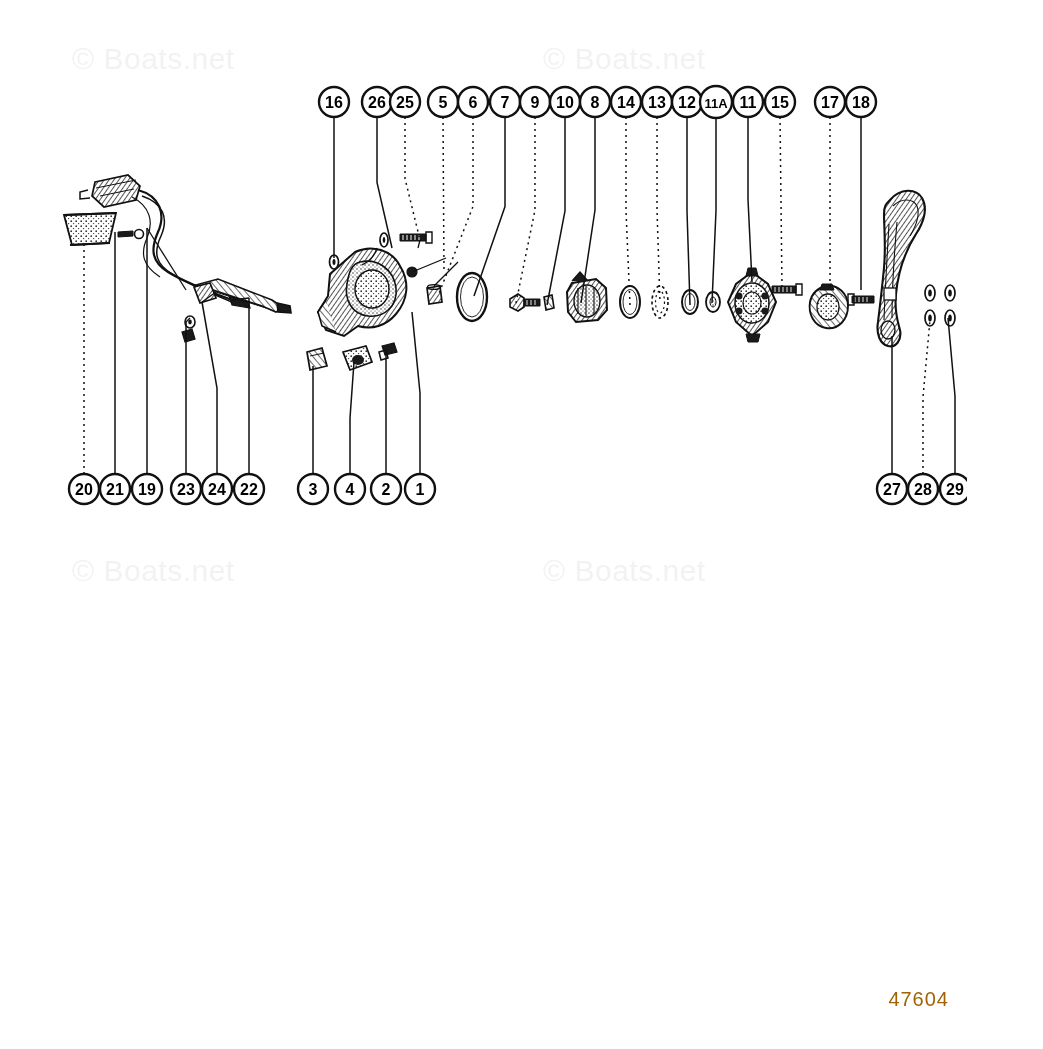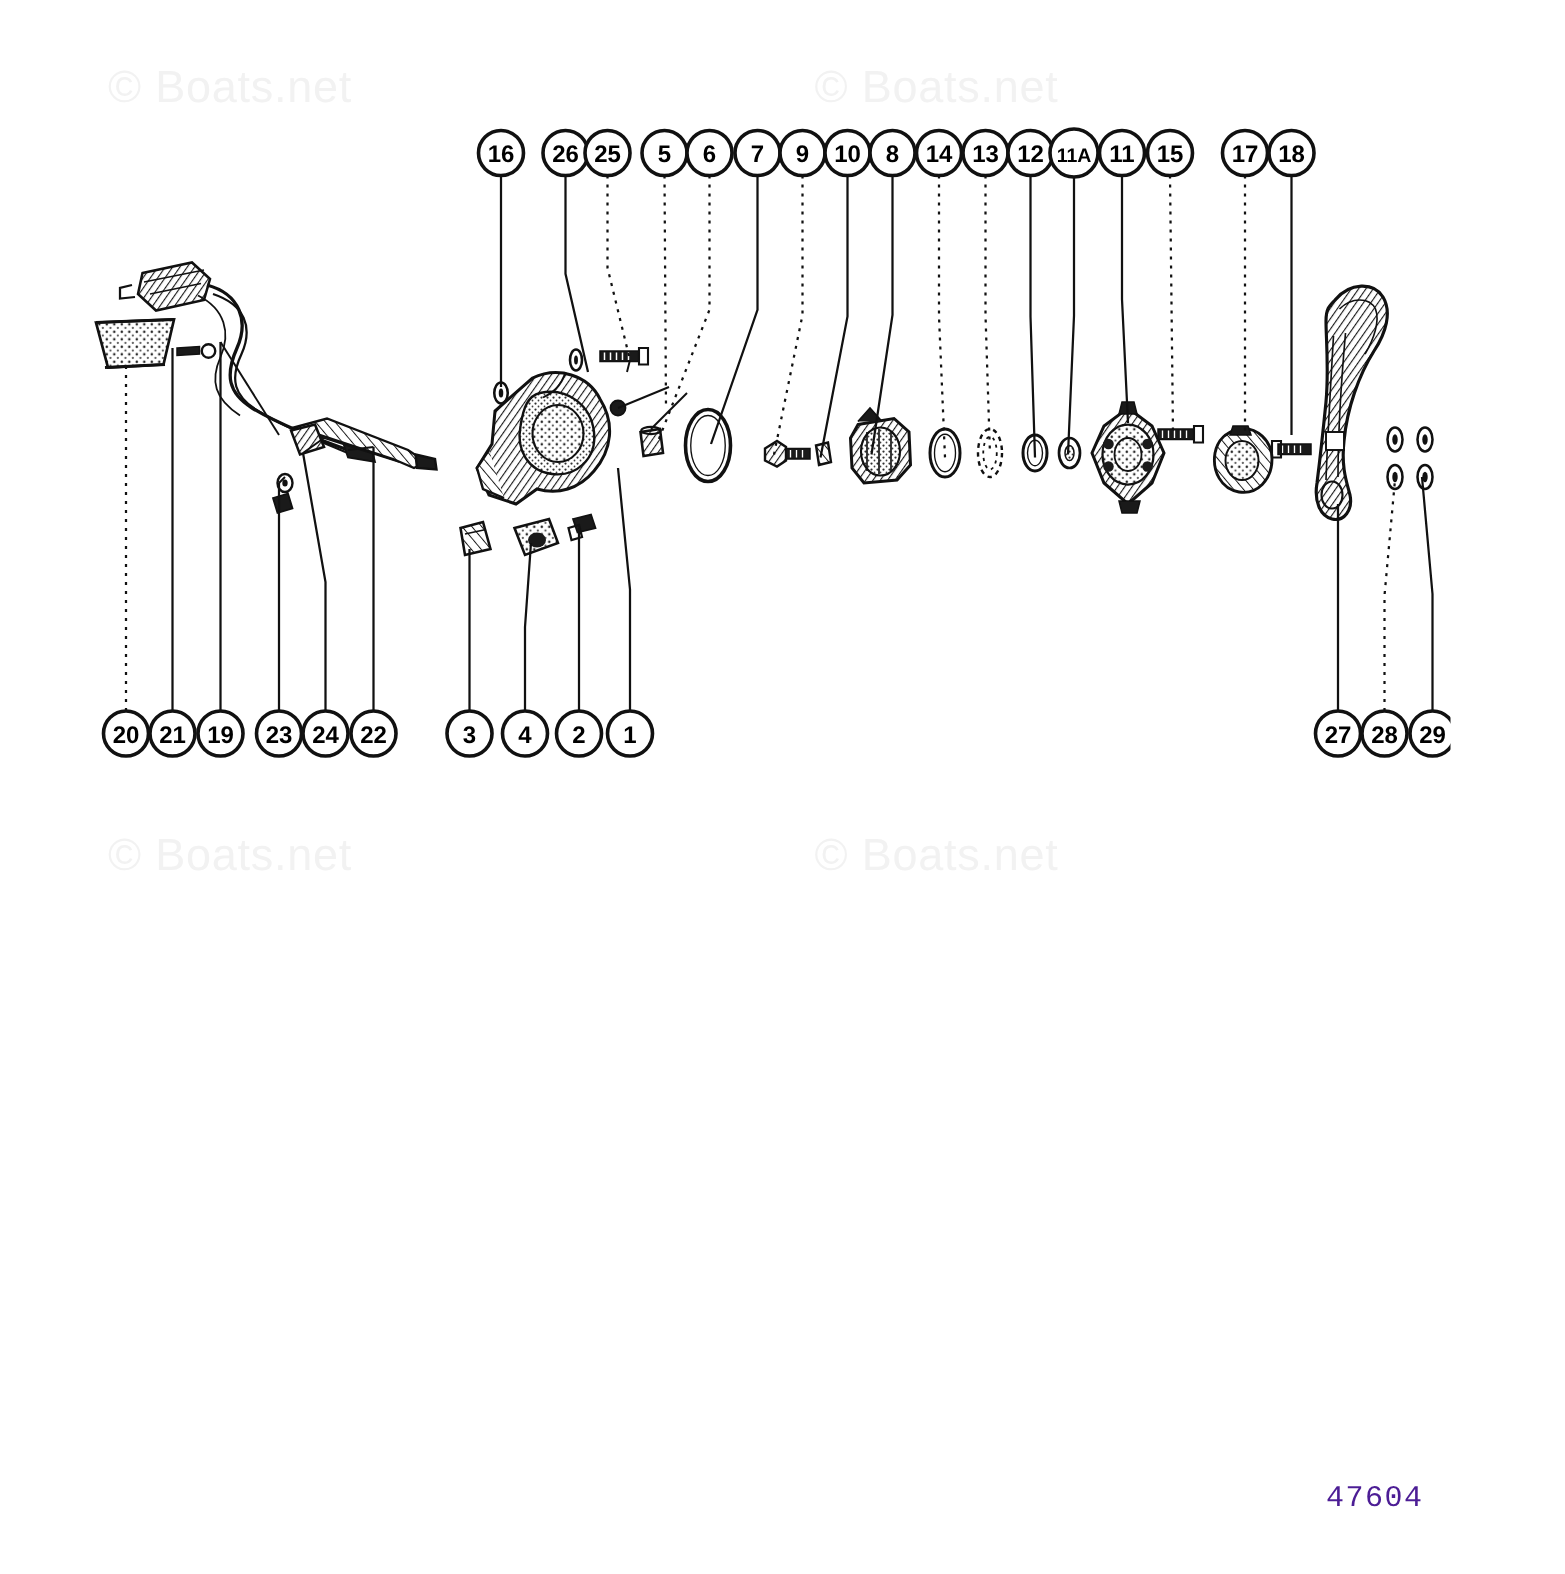--- a/index.html
+++ b/index.html
@@ -31,22 +31,22 @@
     font-family: "Liberation Sans", sans-serif;
     white-space: nowrap;
     letter-spacing: 0.5px;
     user-select: none;
   }
   #drawing-number {
     position: absolute;
     right: 18px;
     bottom: 38px;
     font-size: 20px;
-    color: #4c1d95;
-    font-family: Liberation Mono, monospace;
+    color: #a16207;
+    font-family: Liberation Sans, sans-serif;
     letter-spacing: 1px;
   }
   .callout-text {
     font-family: "Liberation Sans", sans-serif;
     font-weight: bold;
     fill: #000000;
   }
 </style>
 </head>
 <body>

